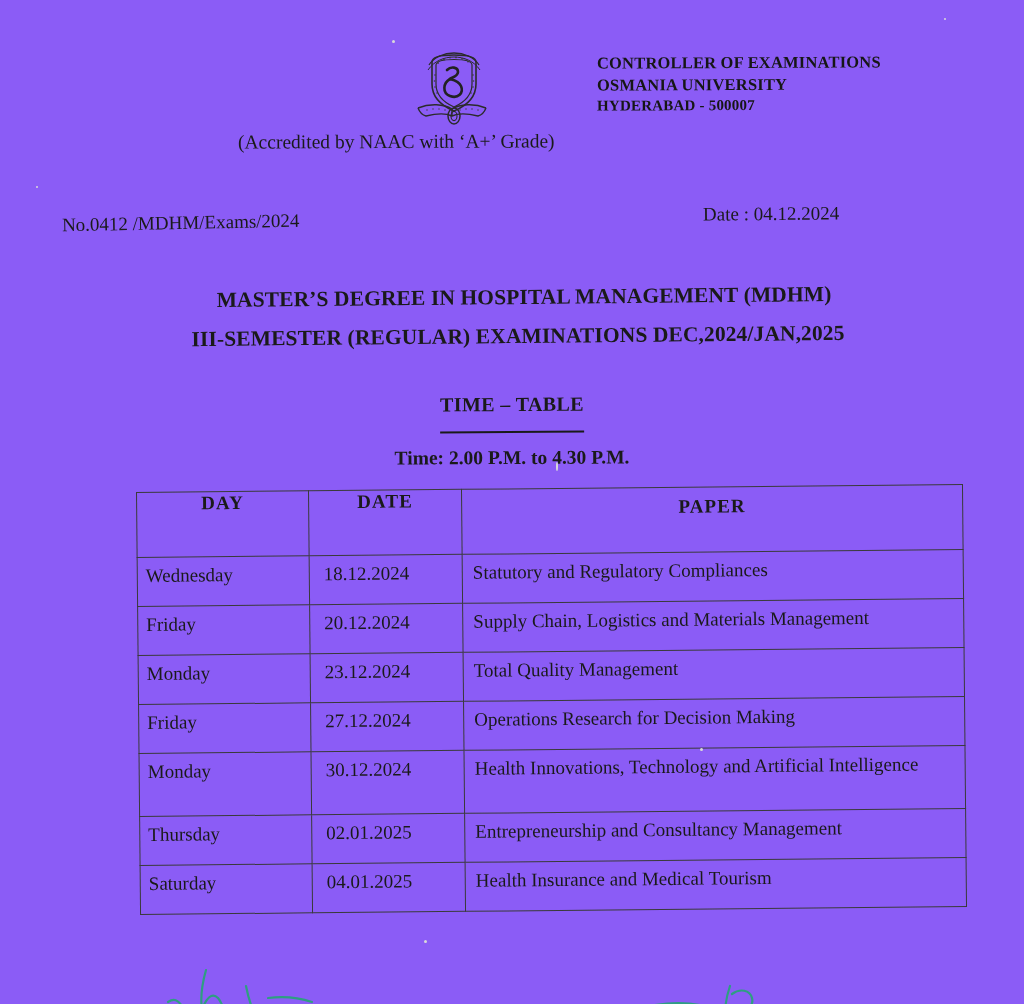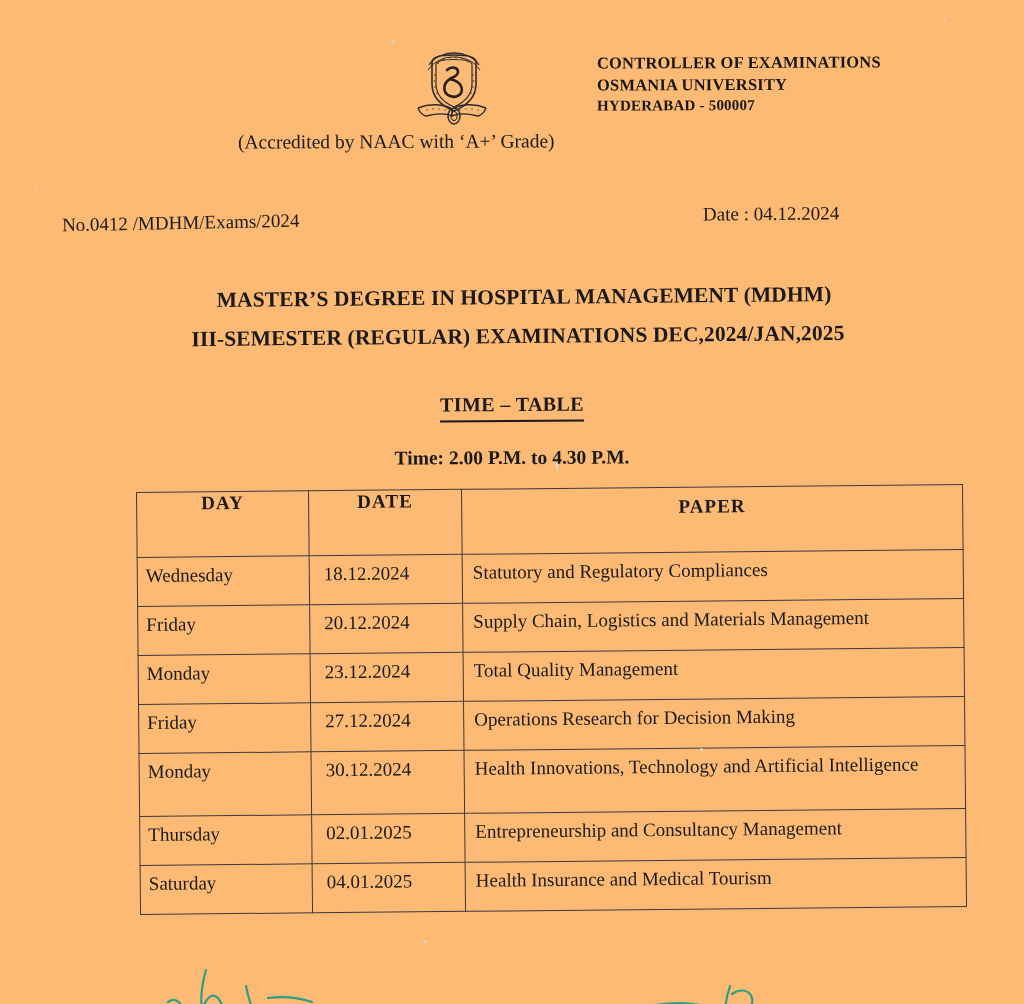--- a/index.html
+++ b/index.html
@@ -12,21 +12,21 @@
     background: #ffffff;
     font-family: "Liberation Serif", "DejaVu Serif", serif;
     color: #1a1a1a;
     overflow: hidden;
     position: relative;
   }
 
   .page {
     position: absolute;
     inset: 0;
-    background: #fdba74;
+    background: #8b5cf6;
   }
 
   
   .crest {
     position: absolute;
     left: 398px;
     top: 48px;
     width: 112px;
     height: 78px;
   }
@@ -97,21 +97,21 @@
     width: 1024px;
     top: 393px;
     text-align: center;
     font-weight: bold;
     font-size: 20px;
     letter-spacing: 0.4px;
     transform: rotate(-0.3deg);
   }
   .timetable-head span {
     border-bottom: 2.2px solid #1a1a1a;
-    padding-bottom: 5px;
+    padding-bottom: 16px;
   }
 
   .time-line {
     position: absolute;
     width: 1024px;
     top: 447px;
     text-align: center;
     font-weight: bold;
     font-size: 19.5px;
     transform: rotate(-0.25deg);

